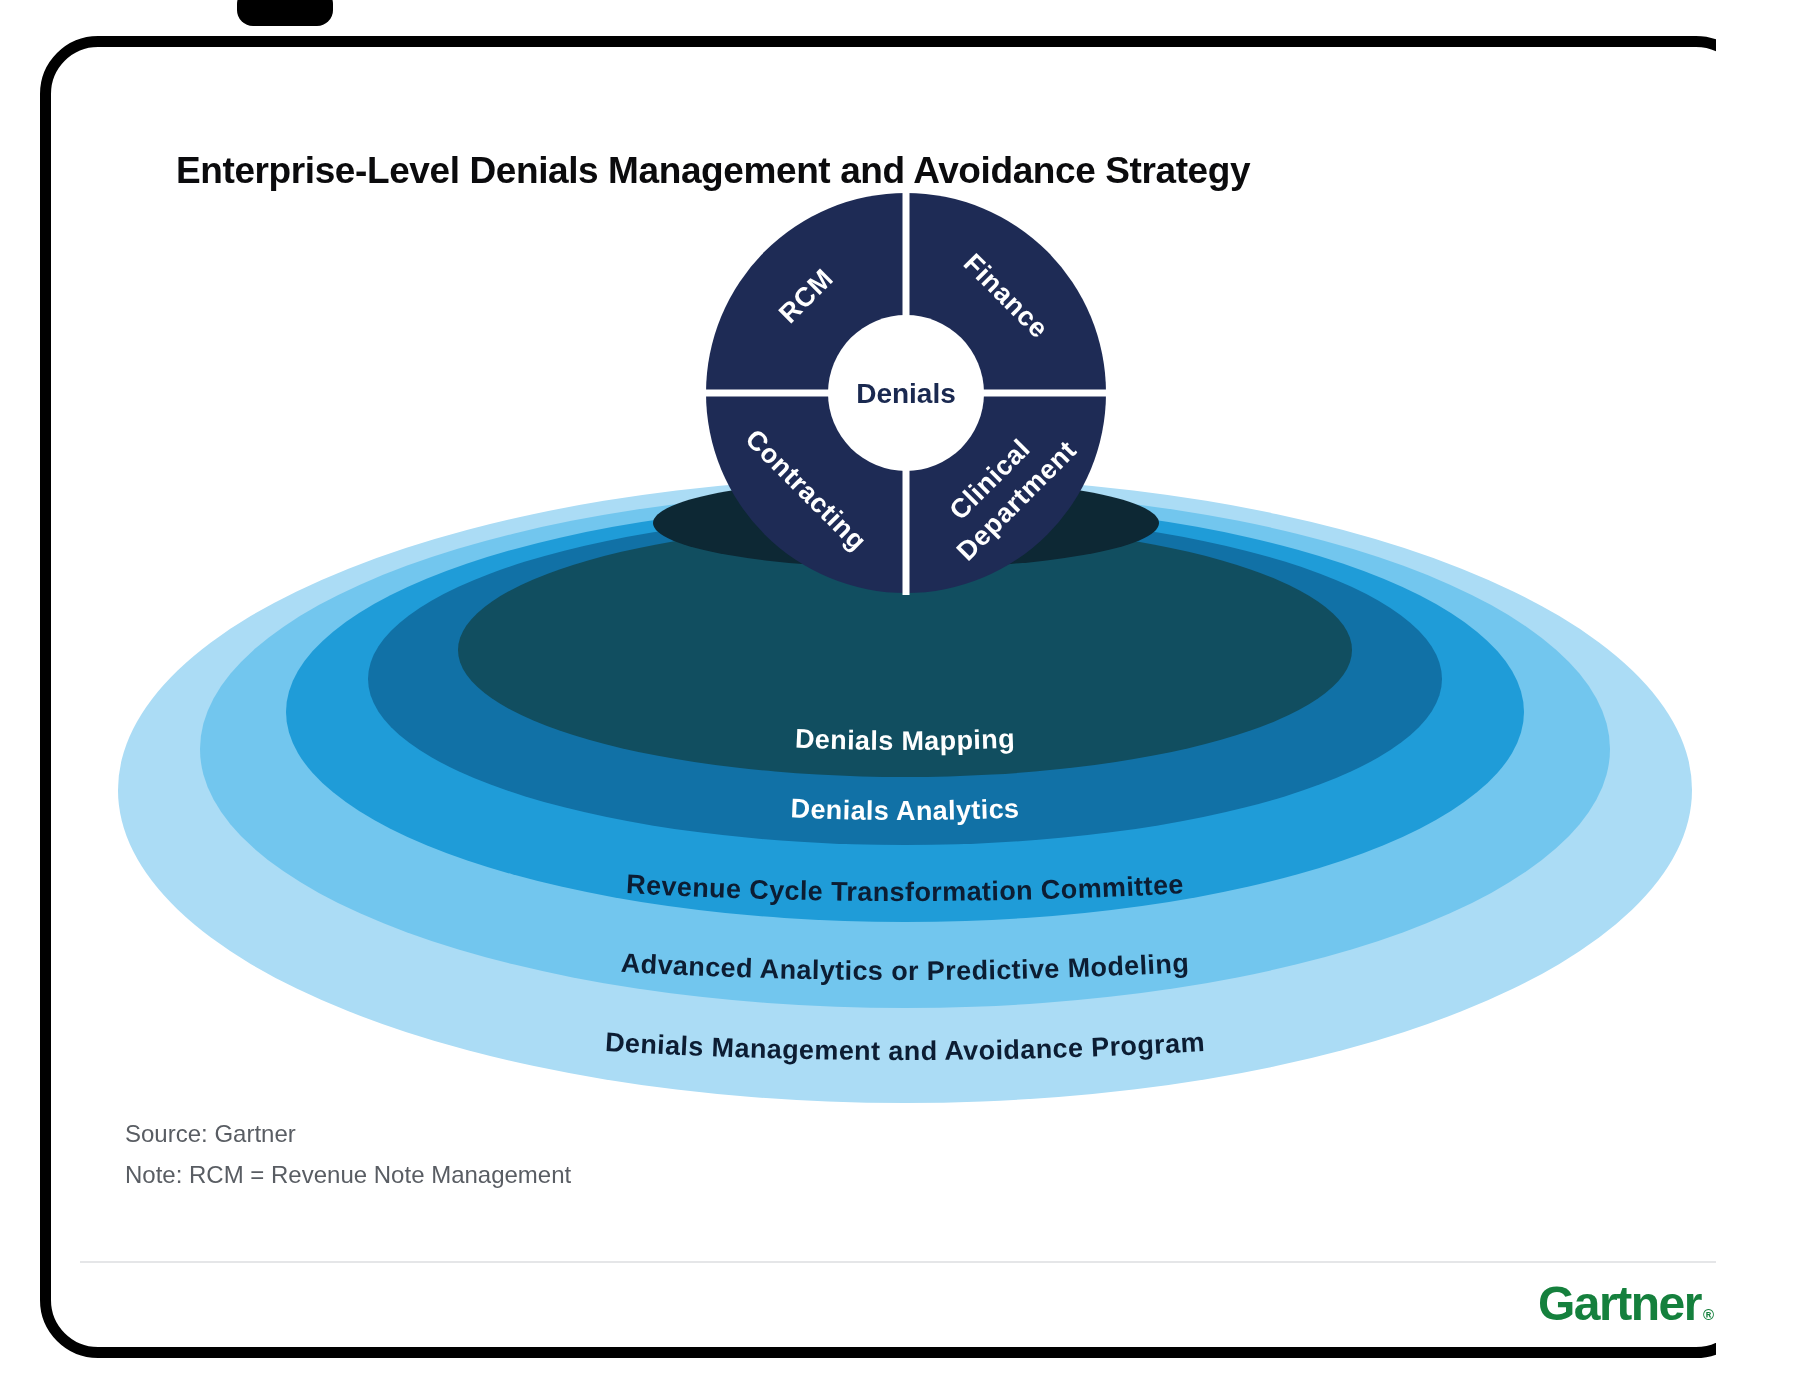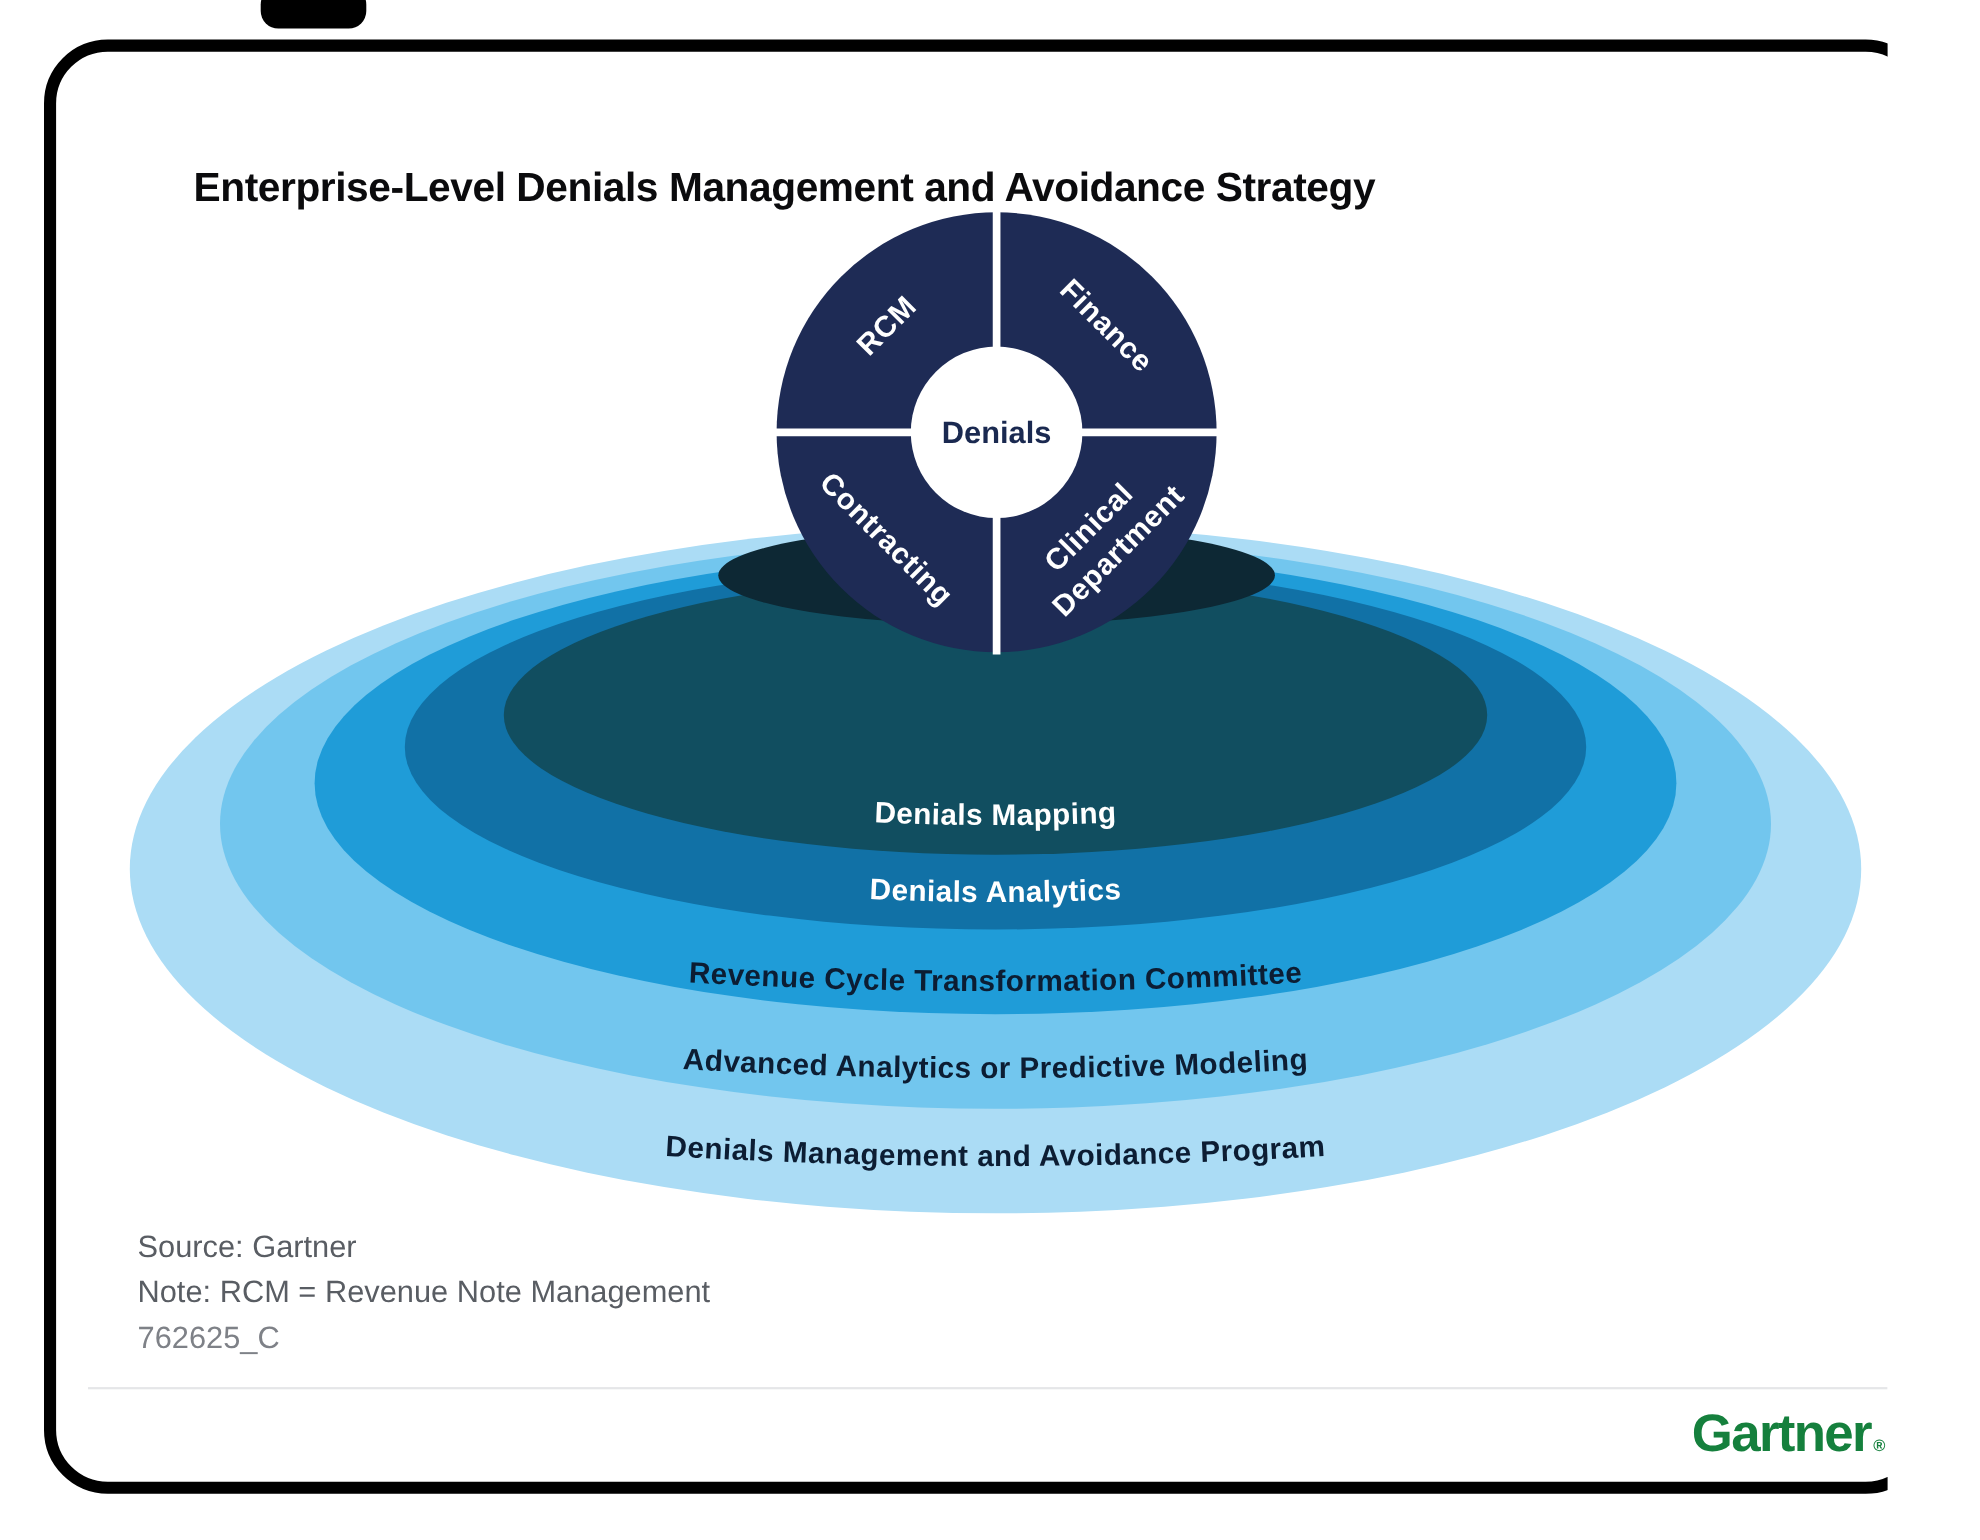--- a/index.html
+++ b/index.html
@@ -4,21 +4,21 @@
 <style>
   html,body{margin:0;padding:0;background:#ffffff;}
   .canvas{position:relative;width:1716px;height:1400px;background:#ffffff;font-family:"Liberation Sans",sans-serif;overflow:hidden;}
   .top-tab{position:absolute;left:237px;top:-12px;width:96px;height:38px;background:#000;border-radius:16px;}
   .card{position:absolute;left:40px;top:36px;width:1714px;height:1322px;box-sizing:border-box;border:11px solid #000;border-radius:58px;background:#fff;}
   .title{position:absolute;left:125px;top:103px;margin:0;font-size:37px;font-weight:bold;color:#0b0b0d;letter-spacing:-0.4px;white-space:nowrap;}
   .svg-layer{position:absolute;left:0;top:0;width:1800px;height:1400px;pointer-events:none;}
   .seg-label{font-family:"Liberation Sans",sans-serif;font-size:27px;font-weight:bold;fill:#ffffff;letter-spacing:0.6px;}
   .center-label{font-family:"Liberation Sans",sans-serif;font-size:28px;font-weight:bold;}
   .ring-label{font-family:"Liberation Sans",sans-serif;font-size:27px;font-weight:bold;letter-spacing:0.4px;}
-  .footer-text{position:absolute;left:125px;top:1113px;font-size:28px;line-height:41px;color:#595d63;}
+  .footer-text{position:absolute;left:125px;top:1113px;font-size:24px;line-height:41px;color:#595d63;}
   .footer-text .doc-id{color:#7e8187;}
   .divider{position:absolute;left:80px;top:1261px;width:1636px;height:2px;background:#e5e6e8;}
   .logo{position:absolute;left:1538px;top:1276px;font-size:48px;font-weight:bold;color:#15803d;letter-spacing:-1.5px;}
   .logo .reg{font-size:15px;letter-spacing:0;margin-left:2px;}
 </style>
 </head>
 <body>
 
 <div class="canvas">
   <div class="top-tab"></div>
@@ -73,19 +73,18 @@
         <tspan x="1006" y="514">Department</tspan>
       </text>
 
       <text class="center-label" x="906" y="403" text-anchor="middle" fill="#1a2950">Denials</text>
     </g>
   </svg>
 
   <div class="footer-text">
     <div>Source: Gartner</div>
     <div>Note: RCM = Revenue Note Management</div>
-    <div class="doc-id">762625_C</div>
   </div>
 
   <div class="divider"></div>
 
   <div class="logo"><span>Gartner</span><span class="reg">®</span></div>
 </div>
 
 </body></html>

